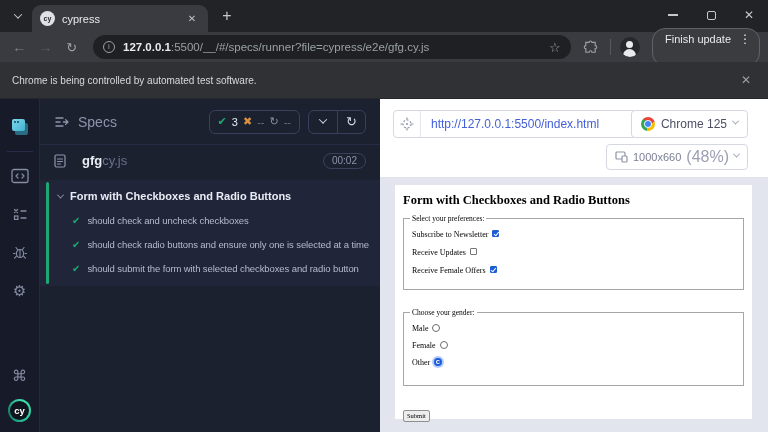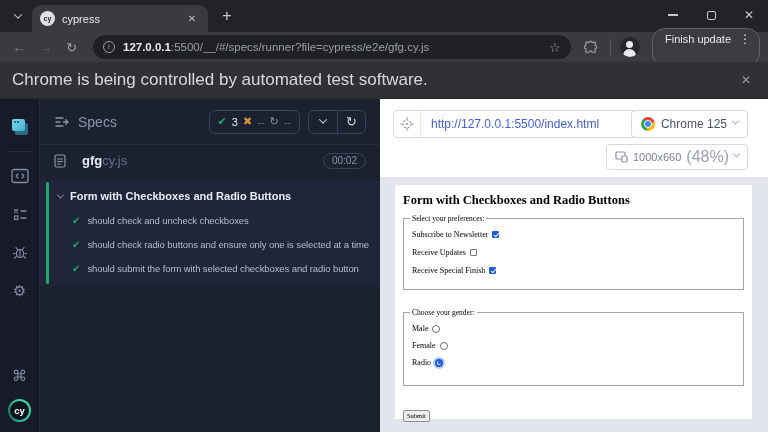--- a/index.html
+++ b/index.html
@@ -32,21 +32,21 @@
   .star-btn { color:#9aa0a6; font-size:13px; flex:none; }
   .ext-btn { width:22px; height:22px; display:grid; place-items:center; margin-left:6px; }
   .tb-sep { width:1px; height:16px; background:#55585e; margin:0 5px; }
   .avatar { width:20px; height:20px; border-radius:50%; background:#26282c; position:relative; overflow:hidden; flex:none; }
   .avatar::before { content:""; position:absolute; left:6.5px; top:3.5px; width:7px; height:7px; border-radius:50%; background:#e8eaed; }
   .avatar::after { content:""; position:absolute; left:3.5px; top:12px; width:13px; height:13px; border-radius:50%; background:#e8eaed; }
   .finish-pill { height:38px; margin-left:8px; border:1px solid #5f6368; background:#3a3c40; border-radius:13px; display:flex; align-items:center; padding:0 4px 16px 12px; gap:4px; color:#e8eaed; font-size:11px; white-space:nowrap; }
   .kebab { color:#e8eaed; font-size:12px; padding:0 4px; }
 
   .infobar { position:absolute; left:0; top:62px; width:768px; height:37px; background:#2f3135; display:flex; align-items:center; padding:0 12px; border-bottom:1px solid #26272b; }
-  .infobar-text { color:#d7d9dc; font-size:17px; flex:1; }
+  .infobar-text { color:#d7d9dc; font-size:10px; flex:1; }
   .infobar-close { color:#9aa0a6; font-size:12px; width:20px; height:20px; display:grid; place-items:center; }
 
   
   .main { position:absolute; left:0; top:99px; width:768px; height:333px; display:flex; }
   .rail { width:40px; background:#171a28; border-right:1px solid #232842; display:flex; flex-direction:column; align-items:center; padding-top:14px; flex:none; }
   .rail-item { width:28px; height:28px; display:grid; place-items:center; color:#868ca3; margin-bottom:10px; }
   .rail-divider { width:26px; height:1px; background:#262c48; margin:0 0 10px; }
   .rail-spacer { flex:1; }
   .glyph-icon { font-size:15px; line-height:1; }
   .specs-stack { position:relative; width:18px; height:17px; }
@@ -95,21 +95,21 @@
   .chrome-logo::after { content:""; position:absolute; inset:3.2px; background:#4285f4; border:1.4px solid #fff; border-radius:50%; }
   .viewport-dd { position:absolute; right:20px; top:45px; height:26px; border:1px solid #d5d8e2; border-radius:4px; display:flex; align-items:center; gap:5px; padding:0 8px; background:#fff; }
   .viewport-size { color:#7b8095; font-size:11px; white-space:nowrap; }
   .viewport-scale { color:#9ba0b2; font-size:16px; white-space:nowrap; }
 
   .stage { position:absolute; left:15px; top:86px; }
   .aut-iframe { width:357px; height:234px; background:#fff; padding:5px 8px; font-family:"Liberation Serif", serif; color:#000; }
   .form-h1 { font-size:12.5px; font-weight:bold; margin:3px 0 6px; white-space:nowrap; }
   fieldset { border:1px solid #a6a6a6; padding:1px 6px 5px; margin-bottom:18px; }
   legend { font-size:7.5px; padding:0 2px; }
-  .opt-row { display:flex; align-items:center; gap:4px; margin:6px 0 9px 2px; font-size:8px; }
+  .opt-row { display:flex; gap:4px; margin:6px 0 9px 2px; font-size:8px; }
   .gender-set .opt-row { margin:6px 0 8px 2px; }
   .gender-set { padding-bottom:10px; }
   .cb { width:7px; height:7px; border:1px solid #767676; background:#fff; border-radius:1px; position:relative; flex:none; }
   .cb.checked { background:#1d5cd6; border-color:#1d5cd6; }
   .cb.checked::after { content:""; position:absolute; left:1.6px; top:0.2px; width:2px; height:3.6px; border-right:1.1px solid #fff; border-bottom:1.1px solid #fff; transform:rotate(40deg); }
   .rd { width:8px; height:8px; border:1px solid #6d6d6d; border-radius:50%; background:#fff; position:relative; flex:none; }
   .rd.checked { border:2px solid #1d5cd6; }
   .rd.checked::after { content:""; position:absolute; left:0.8px; top:0.8px; width:2.6px; height:2.6px; border-radius:50%; background:#1d5cd6; }
   .rd.focused { box-shadow:0 0 0 2px rgba(85,140,255,0.45); }
   .submit-btn { font-family:"Liberation Serif", serif; font-size:6.5px; background:#ededed; border:1px solid #8f8f8f; border-radius:2px; padding:1px 3px 2px; color:#000; }
@@ -297,37 +297,37 @@
             <legend>Select your preferences:</legend>
             <div class="opt-row">
               <span>Subscribe to Newsletter</span>
               <span class="cb checked"></span>
             </div>
             <div class="opt-row">
               <span>Receive Updates</span>
               <span class="cb"></span>
             </div>
             <div class="opt-row">
-              <span>Receive Special Finish</span>
+              <span>Receive Female Offers</span>
               <span class="cb checked"></span>
             </div>
           </fieldset>
 
           <fieldset class="gender-set">
             <legend>Choose your gender:</legend>
             <div class="opt-row">
               <span>Male</span>
               <span class="rd"></span>
             </div>
             <div class="opt-row">
               <span>Female</span>
               <span class="rd"></span>
             </div>
             <div class="opt-row">
-              <span>Radio</span>
+              <span>Other</span>
               <span class="rd checked focused"></span>
             </div>
           </fieldset>
 
           <button class="submit-btn">Submit</button>
         </div>
       </div>
     </div>
 
   </div>

